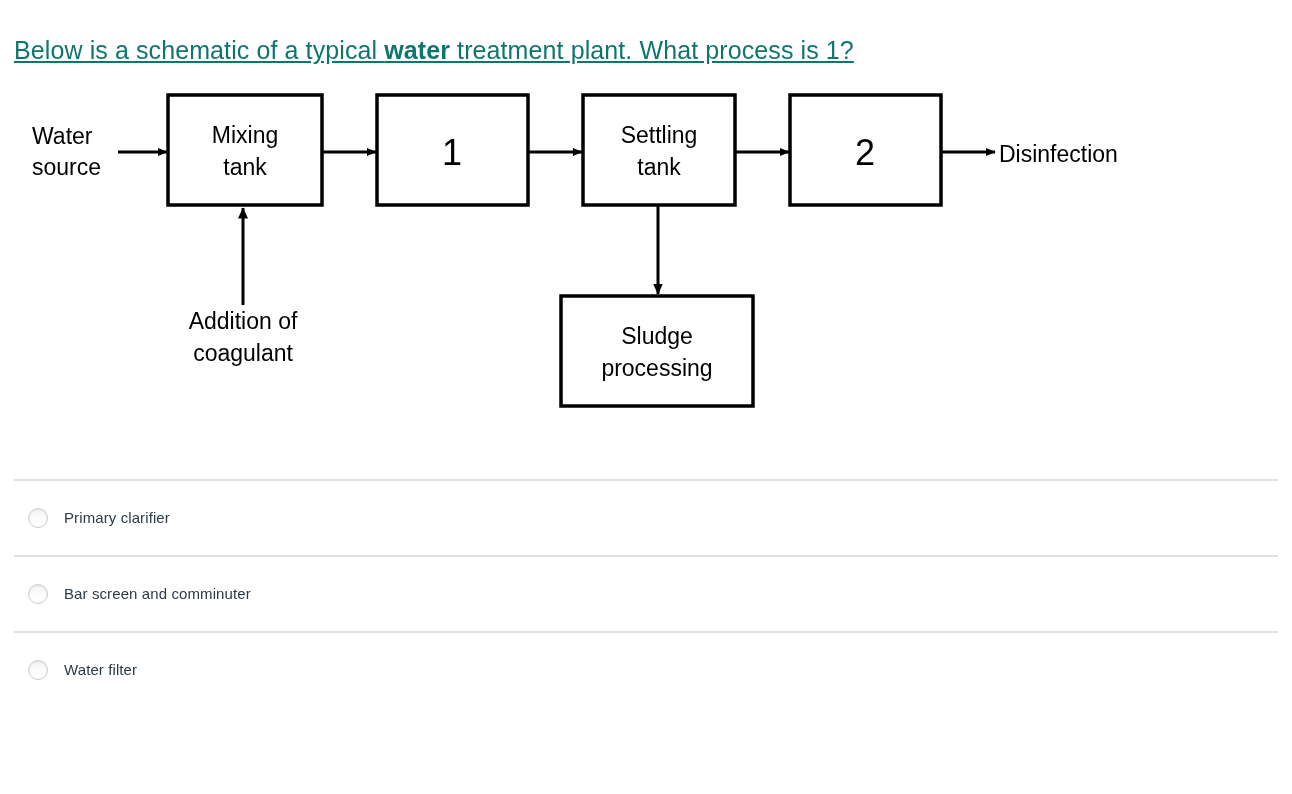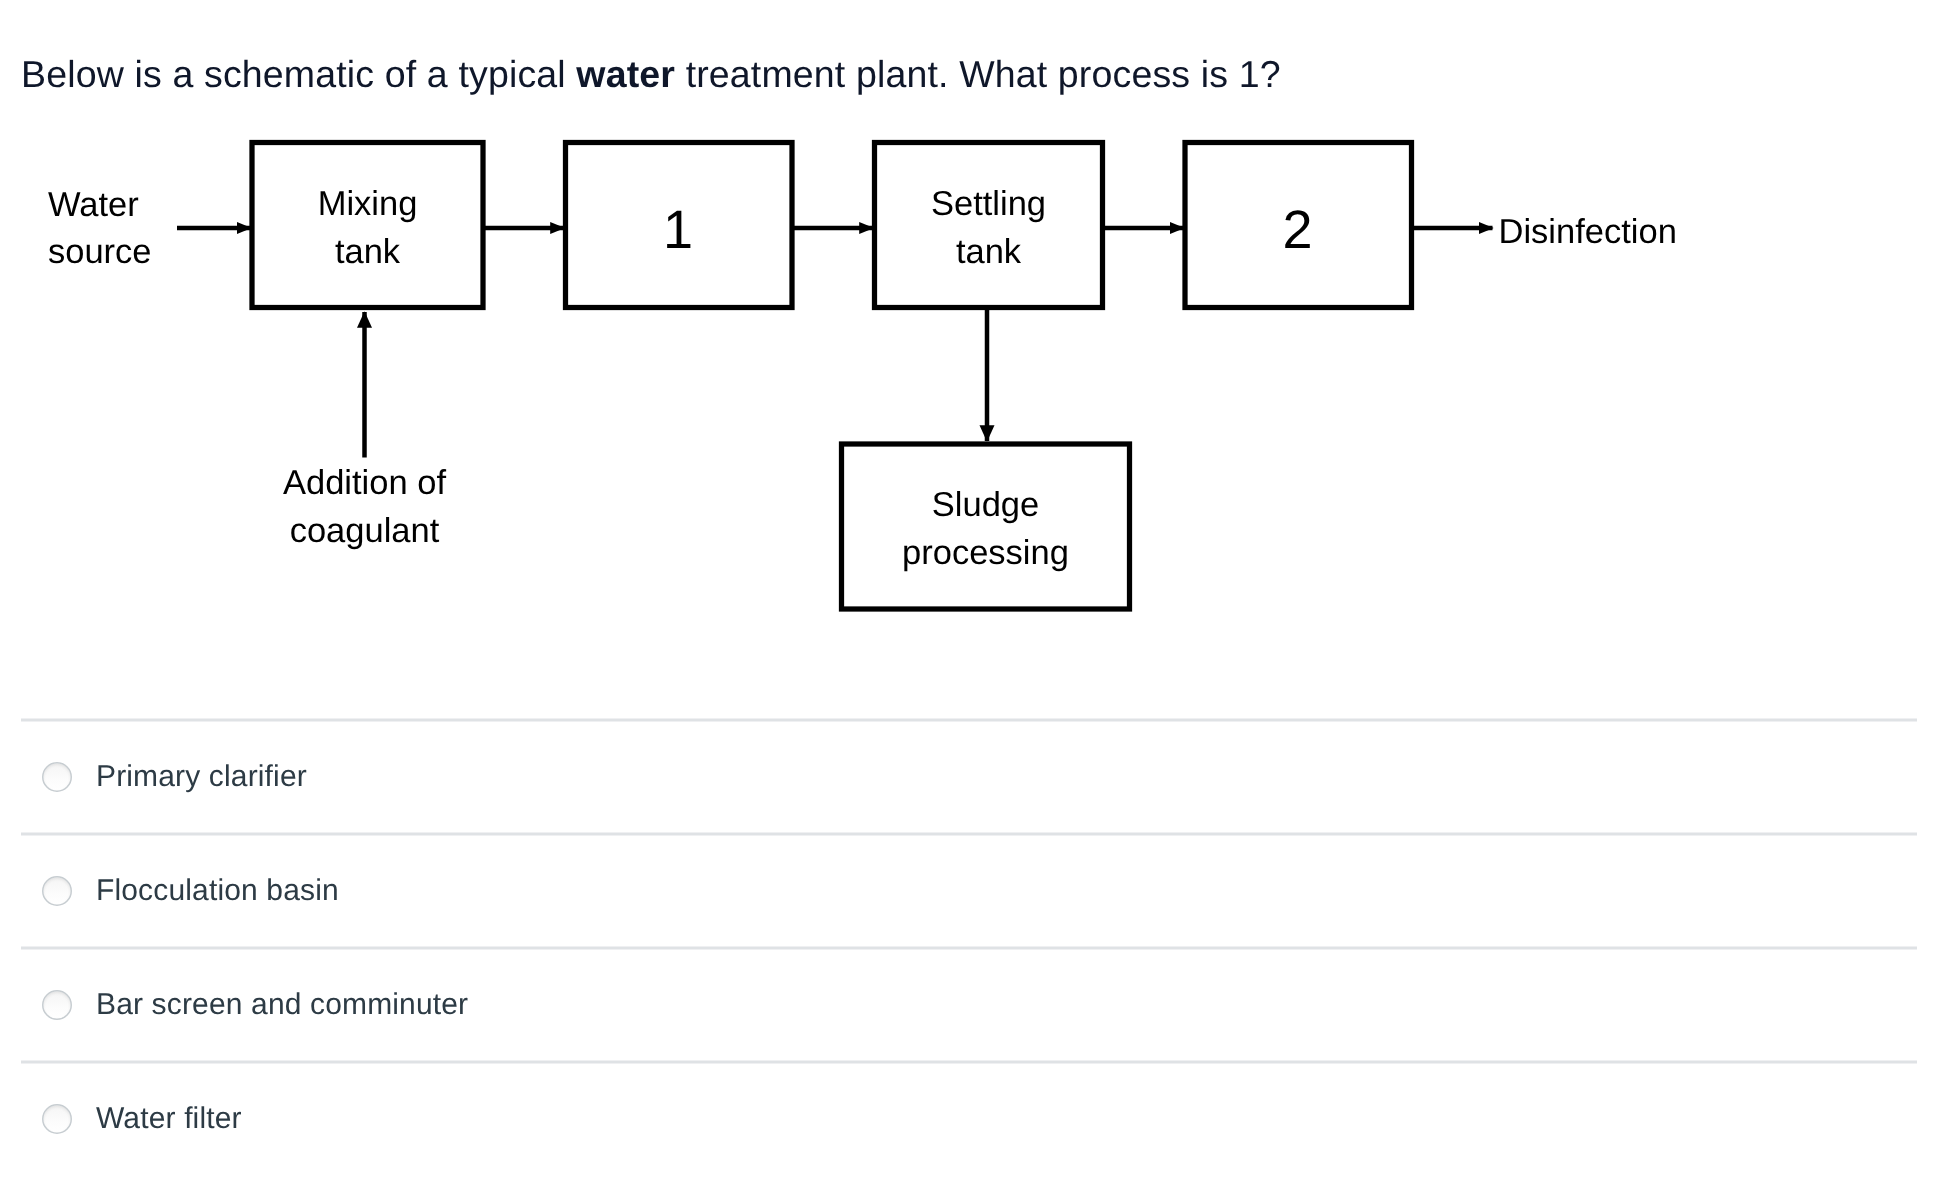--- a/index.html
+++ b/index.html
@@ -16,23 +16,24 @@
     overflow: hidden;
   }
 
   
   #question-prompt {
     position: absolute;
     left: 14px;
     top: 33px;
     font-size: 25px;
     line-height: 34px;
-    color: #0f172a;
+    color: #0f766e;
     letter-spacing: 0.1px;
     white-space: nowrap;
+    text-decoration: underline;
   }
   #question-prompt .em {
     font-weight: 700;
   }
 
   
   #diagram {
     position: absolute;
     left: 0;
     top: 80px;
@@ -78,21 +79,21 @@
     min-width: 20px;
     border-radius: 50%;
     border: 1px solid #c7cdd1;
     background: linear-gradient(180deg, #f5f5f5 0%, #fcfcfc 60%, #ffffff 100%);
     box-shadow: inset 0 1px 2px rgba(0,0,0,0.08);
     margin-left: 14px;
     box-sizing: border-box;
   }
   .answer-text {
     margin-left: 16px;
-    font-size: 20px;
+    font-size: 15px;
     line-height: 28px;
     color: #2D3B45;
     letter-spacing: 0.1px;
     white-space: nowrap;
   }
 </style>
 </head>
 <body>
 
 <div id="question-prompt">
@@ -171,24 +172,20 @@
   </svg>
 </div>
 
 <div id="answers">
 
   <div class="answer-row">
     <span class="radio"></span>
     <span class="answer-text">Primary clarifier</span>
   </div>
 
-  <div class="answer-row">
-    <span class="radio"></span>
-    <span class="answer-text">Flocculation basin</span>
-  </div>
 
   <div class="answer-row">
     <span class="radio"></span>
     <span class="answer-text">Bar screen and comminuter</span>
   </div>
 
   <div class="answer-row">
     <span class="radio"></span>
     <span class="answer-text">Water filter</span>
   </div>

